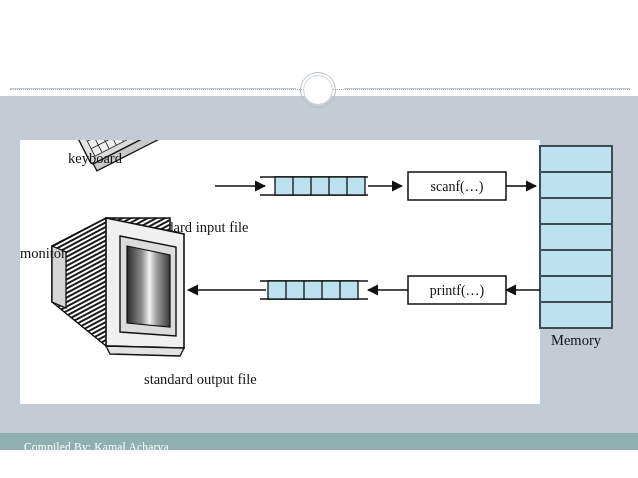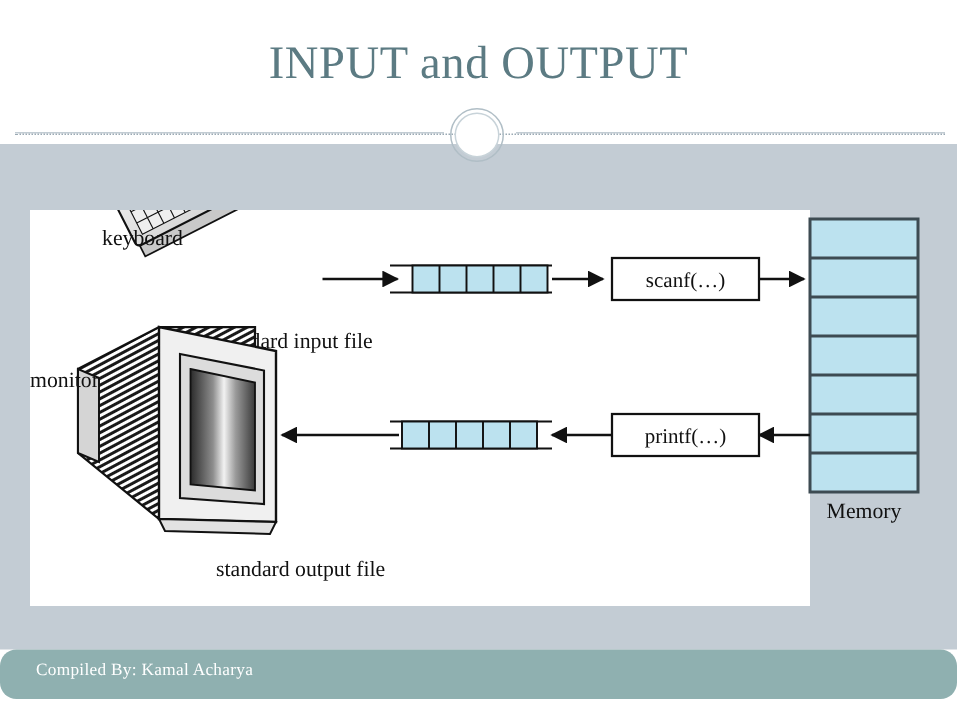--- a/index.html
+++ b/index.html
@@ -101,23 +101,22 @@
     position: absolute;
     left: 20px; top: 140px;
     width: 520px; height: 264px;
     background: #ffffff;
   }
 
   
   #footer-bar {
     position: absolute;
     left: 0; top: 433px;
-    width: 638px; height: 33px;
+    width: 638px; height: 17px;
     background: #8fb0b0;
-    border-radius: 11px;
   }
   #footer-text {
     position: absolute;
     left: 24px; top: 8px;
     font-family: "Liberation Serif", serif;
     font-size: 11.5px;
     color: #ffffff;
     letter-spacing: 0.2px;
     white-space: nowrap;
   }
@@ -144,23 +143,20 @@
     font-family: "Liberation Serif", serif;
     font-size: 14px;
     fill: #111111;
   }
 </style>
 </head>
 <body>
 
 <div id="slide">
 
-  <div id="title-area">
-    <div id="page-title">INPUT and OUTPUT</div>
-  </div>
 
   <div id="divider-left-solid"></div>
   <div id="divider-right-solid"></div>
   <div id="divider"></div>
 
   <div id="ornament">
     <div class="ring-inner"></div>
     <div class="ring-outer"></div>
   </div>
 

